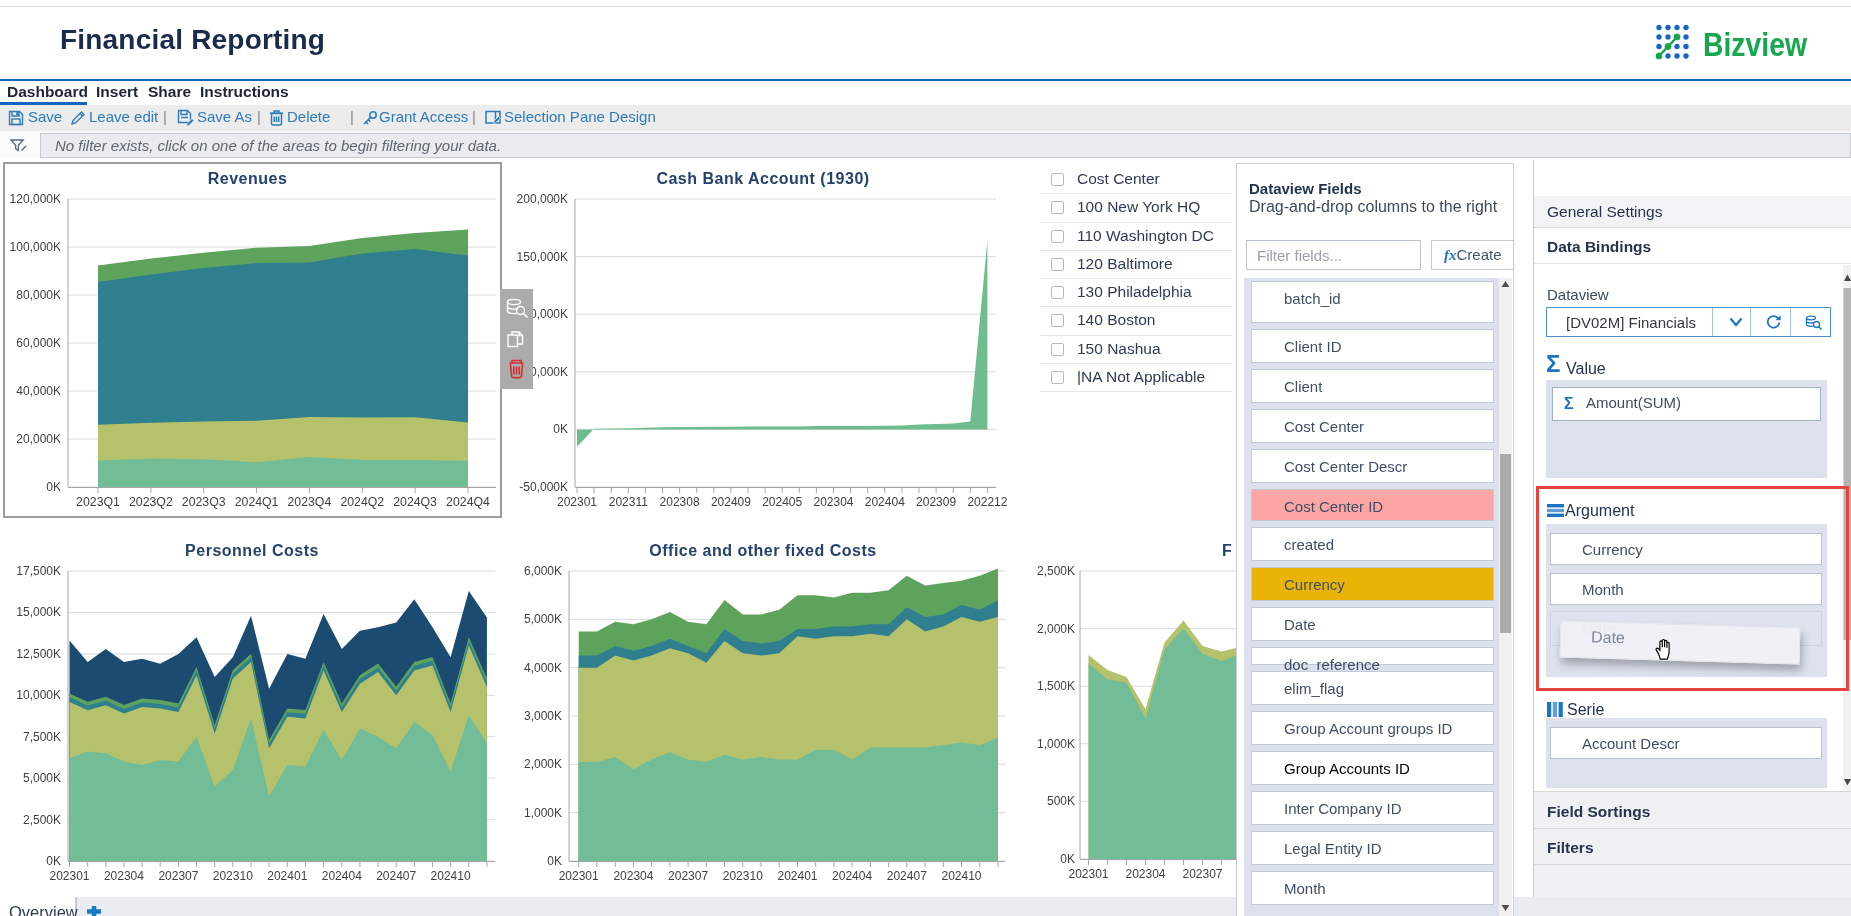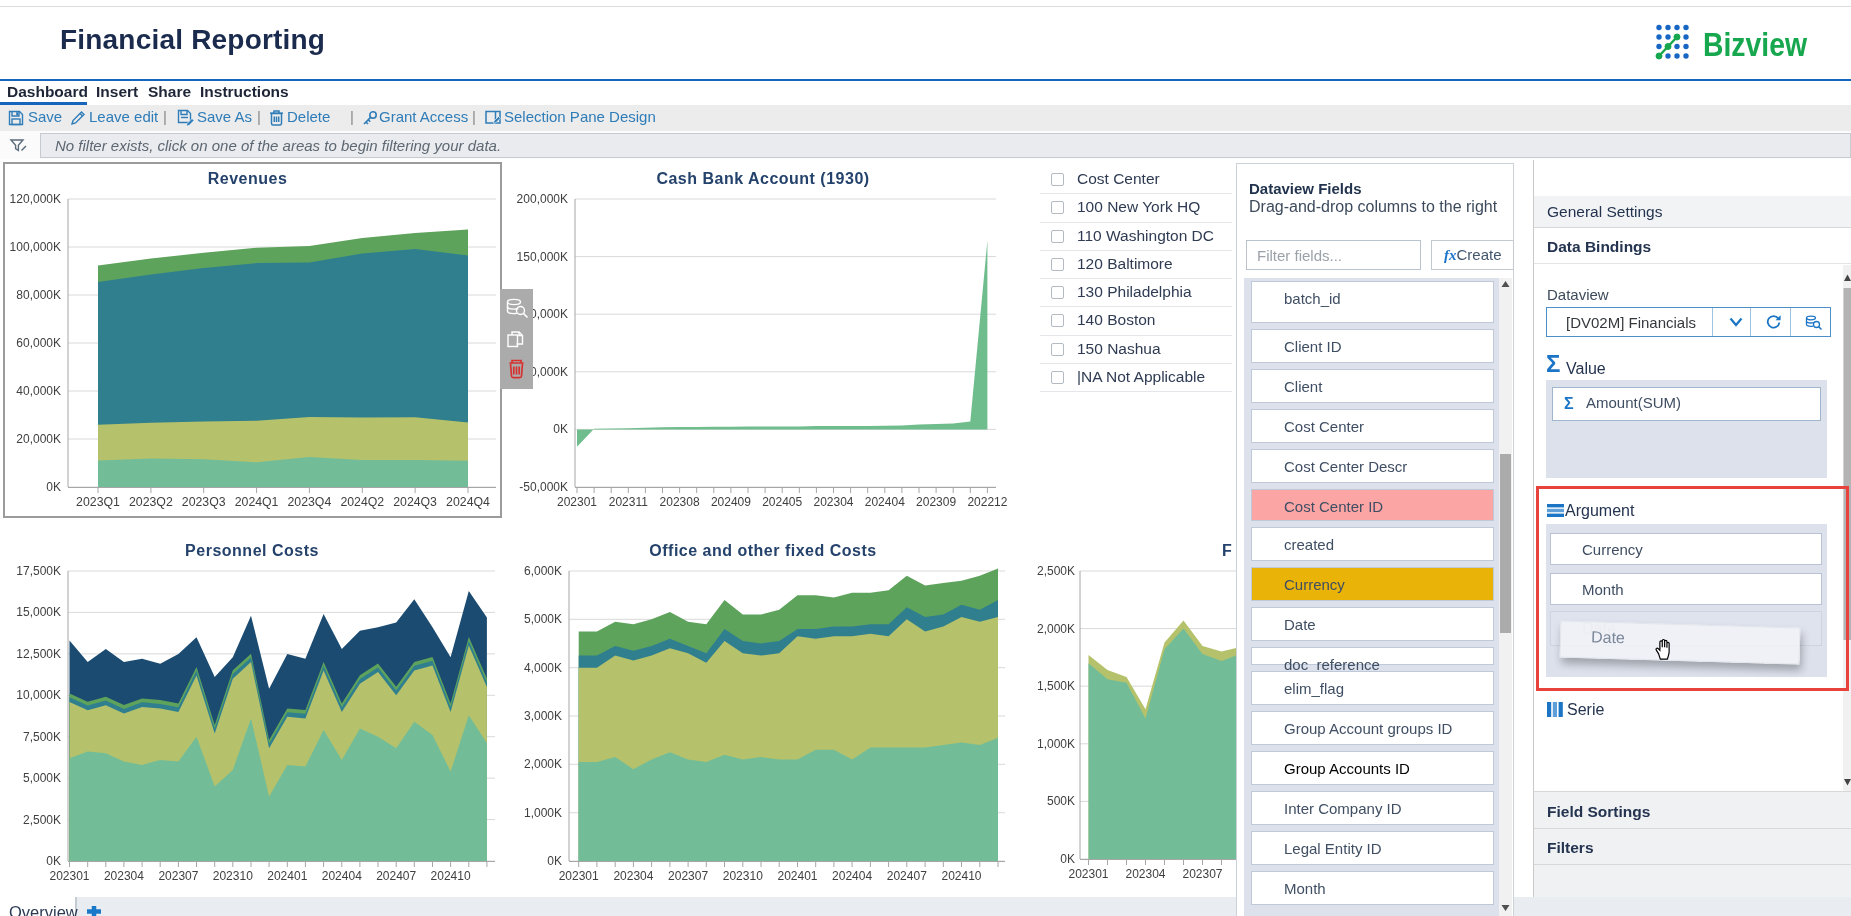--- a/index.html
+++ b/index.html
@@ -559,20 +559,25 @@
       <path d="M8 24 L6 18 L3.5 14 c-0.8-1.3 0.8-2.6 2-1.6 L7.5 14.5 L7.5 5.5 c0-1.8 2.6-1.8 2.6 0 L10.1 11 L10.1 4 c0-1.8 2.6-1.8 2.6 0 L12.7 11 L12.7 5 c0-1.8 2.5-1.8 2.5 0 L15.2 11.5 L15.2 7 c0-1.7 2.4-1.7 2.4 0 L17.6 16 c0 3-1 5-2 8 Z" fill="#fff" stroke="#000" stroke-width="1.3"></path>
     </svg>
     <svg class="abs" style="left:13px;top:542px" width="17" height="15" viewBox="0 0 17 15">
       <g fill="#1b75c4">
         <rect x="0" y="0" width="4.2" height="15"></rect>
         <rect x="5.8" y="0" width="4.2" height="15" fill="#5f9fd9"></rect>
         <rect x="11.6" y="0" width="4.2" height="15"></rect>
       </g>
     </svg>
 <span class="abs" style="left:33px;top:541px;font-size:16px;color:#243450">Serie</span>
+    <div class="abs" style="left:12px;top:558px;width:281px;height:70px;background:#dce1ec">
+<div class="abs" style="left:4px;top:9px;width:272px;height:32px;background:#fff;border:1px solid #bac3d4">
+<span class="abs" style="left:31px;top:7px;font-size:15px;color:#3f4e63">Account Descr</span>
+      </div>
+</div>
     <svg class="abs" style="left:309px;top:105px" width="9" height="530" viewBox="0 0 9 530">
       <rect x="0" y="0" width="9" height="530" fill="#f1f1f1"></rect>
       <path d="M1 16 L8 16 L4.5 9.5 Z" fill="#444"></path>
       <rect x="0.5" y="23" width="8" height="352" fill="#b4b4b4"></rect>
       <path d="M1 514 L8 514 L4.5 520.5 Z" fill="#444"></path>
     </svg>
     <div class="abs" style="left:0;top:631px;width:318px;height:285px;background:#f0f1f2;border-top:1px solid #d8d8d8">
 <div class="abs" style="left:13px;top:11px;font-size:15.5px;font-weight:bold;color:#243450">Field Sortings</div>
 <div class="abs" style="left:0;top:36px;width:318px;height:1px;background:#d8d8d8"></div>
 <div class="abs" style="left:13px;top:47px;font-size:15.5px;font-weight:bold;color:#243450">Filters</div>

